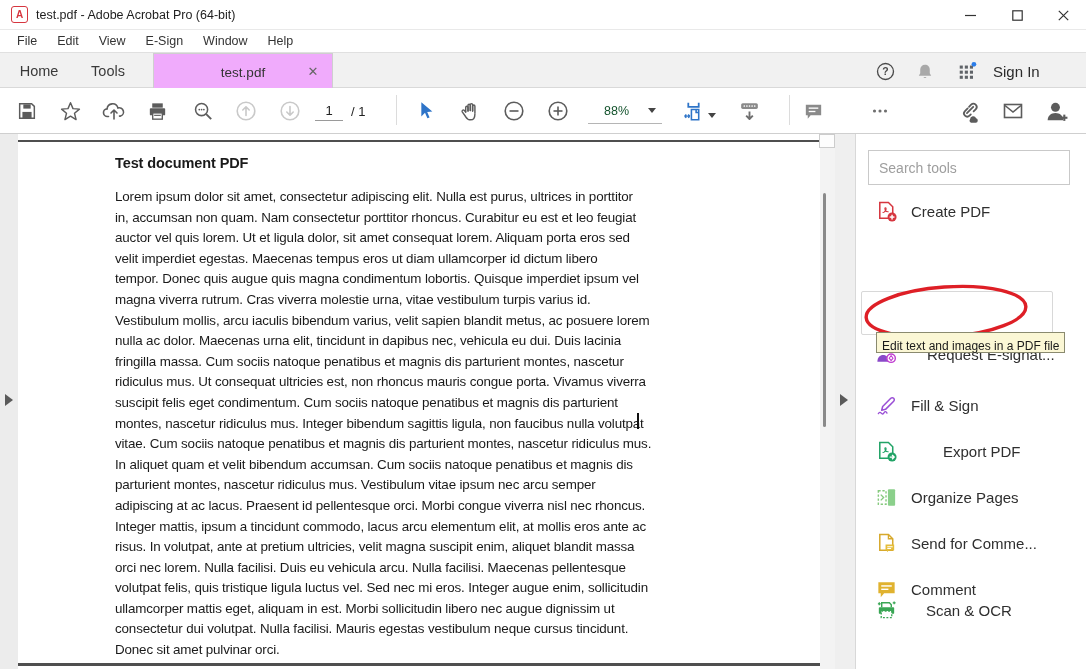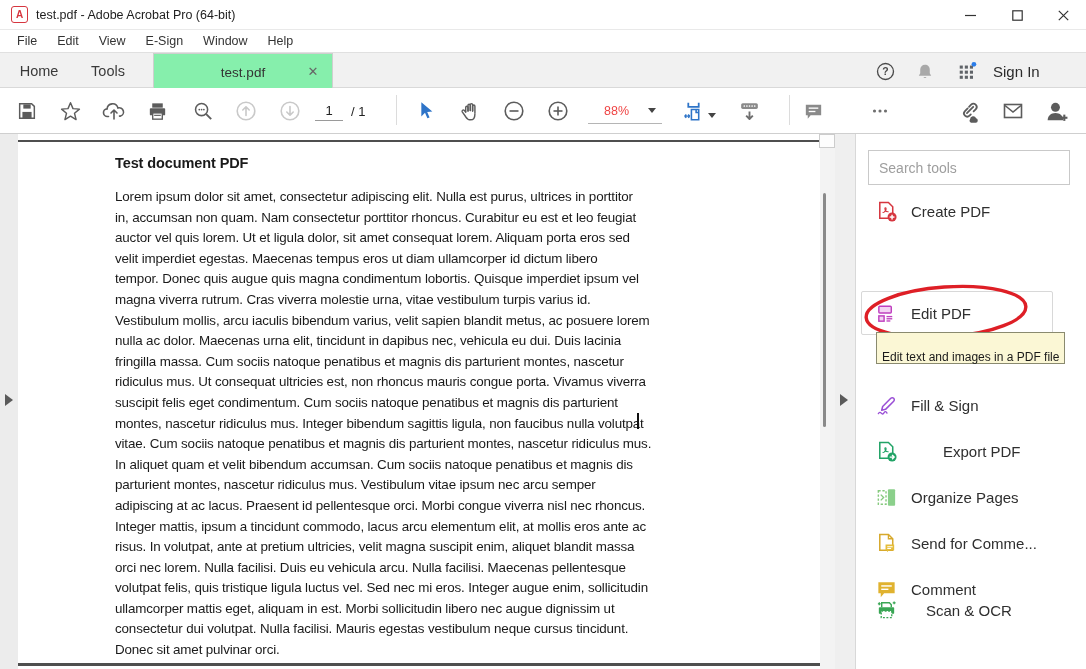--- a/index.html
+++ b/index.html
@@ -21,40 +21,40 @@
   .menubar{position:absolute;left:0;top:30px;width:1086px;height:22px;background:#fff;display:flex;
            align-items:center;padding-left:7px;}
   .menu-item{padding:0 10px;font-size:12.5px;color:#333;line-height:22px;}
 
   
   .tabbar{position:absolute;left:0;top:52px;width:1086px;height:36px;background:#f1f1f1;
           border-top:1px solid #e0e0e0;border-bottom:1px solid #d9d9d9;}
   .tab{position:absolute;top:0;height:36px;line-height:36px;font-size:14.5px;color:#3a3a3a;text-align:center;}
   .tab-home{left:13px;width:52px;}
   .tab-tools{left:80px;width:56px;}
-  .tab-doc{left:153px;width:180px;top:0;height:37px;background:#86efac;border:1px solid #cfcfcf;border-bottom:none;}
+  .tab-doc{left:153px;width:180px;top:0;height:37px;background:#f0abfc;border:1px solid #cfcfcf;border-bottom:none;}
   .tab-doc .tab-label{display:inline-block;font-size:13.5px;color:#333;}
   .tab-close{position:absolute;right:10px;top:0;width:18px;height:36px;display:flex;align-items:center;
              justify-content:center;color:#666;font-size:13px;}
   .tabbar-right{position:absolute;top:0;height:36px;display:flex;align-items:center;}
   .tb-ico{width:36px;height:36px;display:flex;align-items:center;justify-content:center;}
   .signin{font-size:15px;color:#2b2b2b;padding-left:8px;}
 
   
   .toolbar{position:absolute;left:0;top:88px;width:1086px;height:46px;background:#fff;
            border-bottom:1px solid #cfcfcf;}
   .t-btn{position:absolute;top:6px;width:34px;height:34px;display:flex;align-items:center;justify-content:center;}
   .t-sep{position:absolute;top:7px;width:1px;height:30px;background:#dcdcdc;}
   .page-input{position:absolute;left:315px;top:13px;width:28px;height:20px;border:none;
               border-bottom:1px solid #9a9a9a;text-align:center;font-size:13px;color:#222;
               font-family:"Liberation Sans",sans-serif;background:#fff;}
   .page-count{position:absolute;left:351px;top:16px;font-size:13px;color:#222;}
   .zoom-dd{position:absolute;left:588px;top:10px;width:74px;height:26px;border-bottom:1px solid #b5b5b5;
            display:flex;align-items:center;justify-content:space-between;padding:0 6px;}
-  .zoom-dd .zl{font-size:12.5px;color:#ef4444;margin-left:10px;}
+  .zoom-dd .zl{font-size:12.5px;color:#14532d;margin-left:10px;}
   .caret{width:0;height:0;border-left:4px solid transparent;border-right:4px solid transparent;
          border-top:5px solid #444;}
   .fit-caret{position:absolute;left:708px;top:25px;}
 
   
   .main{position:absolute;left:0;top:134px;width:1086px;height:535px;background:#fff;}
   .left-strip{position:absolute;left:0;top:0;width:18px;height:535px;background:#ececec;}
   .panel-arrow{width:0;height:0;border-top:6px solid transparent;border-bottom:6px solid transparent;
                border-left:8px solid #5a5a5a;}
   .left-arrow{position:absolute;left:5px;top:260px;}
@@ -78,21 +78,21 @@
   .tools-panel{position:absolute;left:856px;top:0;width:230px;height:535px;background:#fff;padding-left:8px;}
   .search-input{position:absolute;left:12px;top:16px;width:202px;height:35px;border:1px solid #c9c9c9;
                 padding:0 10px;font-size:14px;color:#333;font-family:"Liberation Sans",sans-serif;}
   .search-input::placeholder{color:#9e9e9e;}
   .tool-row{position:absolute;left:6px;width:196px;height:36px;display:flex;align-items:center;}
   .tool-row .ticon{width:24px;height:24px;margin-left:12px;display:flex;align-items:center;justify-content:center;}
   .tool-row .tlabel{margin-left:13px;font-size:15px;color:#2f2f2f;white-space:nowrap;}
   .edit-box{position:absolute;left:5px;top:157px;width:192px;height:44px;background:#fff;
             border:1px solid #d8d8d8;border-radius:2px;}
   .tooltip{position:absolute;left:876px;top:332px;height:21px;background:#fbf7d5;border:1px solid #8a8a6f;
-           font-size:12px;color:#1a1a1a;line-height:19px;padding:15px 5px;white-space:nowrap;z-index:30;}
+           font-size:12px;color:#1a1a1a;line-height:19px;padding:4px 5px;white-space:nowrap;z-index:30;}
   .red-ellipse{position:absolute;left:856px;top:281px;z-index:25;pointer-events:none;}
 </style>
 </head>
 <body>
 
 <div class="app">
 
   <div class="titlebar">
     <div class="app-icon">A</div>
     <div class="title-text">test.pdf - Adobe Acrobat Pro (64-bit)</div>
@@ -369,34 +369,20 @@
             <g stroke="#fff" stroke-width="1.5">
                 <line x1="17.8" y1="15.3" x2="17.8" y2="20.3"></line>
                 <line x1="15.3" y1="17.8" x2="20.3" y2="17.8"></line>
               </g>
           </svg>
         </span>
         <span class="tlabel">Create PDF</span>
       </div>
 
 
-      <div class="tool-row" style="top:161px;">
-        <span class="ticon">
-          <svg width="23" height="23" viewBox="0 0 24 24">
-            <rect x="4" y="4.5" width="13" height="7" rx="1" fill="#f3d4f3" stroke="#bf3fbf" stroke-width="1.5"></rect>
-            <rect x="4" y="14.5" width="5.5" height="5.5" fill="#f3d4f3" stroke="#bf3fbf" stroke-width="1.5"></rect>
-            <g stroke="#bf3fbf" stroke-width="1.4">
-                <line x1="12" y1="15.2" x2="18" y2="15.2"></line>
-                <line x1="12" y1="17.5" x2="18" y2="17.5"></line>
-                <line x1="12" y1="19.8" x2="16" y2="19.8"></line>
-              </g>
-          </svg>
-        </span>
-        <span class="tlabel">Edit PDF</span>
-      </div>
 
       <div class="tool-row" style="top:202px;gap:16px;">
         <span class="ticon">
           <svg width="23" height="23" viewBox="0 0 24 24">
             <circle cx="8.5" cy="6.5" r="3.6" fill="#8a49c9"></circle>
             <path d="M2.5 19.5 c0-4.5 2.7-7 6-7 s6 2.5 6 7 z" fill="#8a49c9"></path>
             <circle cx="16.8" cy="15.8" r="4.4" fill="#fff" stroke="#c13fd1" stroke-width="1.5"></circle>
             <path d="M16.8 13.2 l2 2.6 -2 2.6 -2-2.6 z" fill="none" stroke="#c13fd1" stroke-width="1.1"></path>
           </svg>
         </span>

